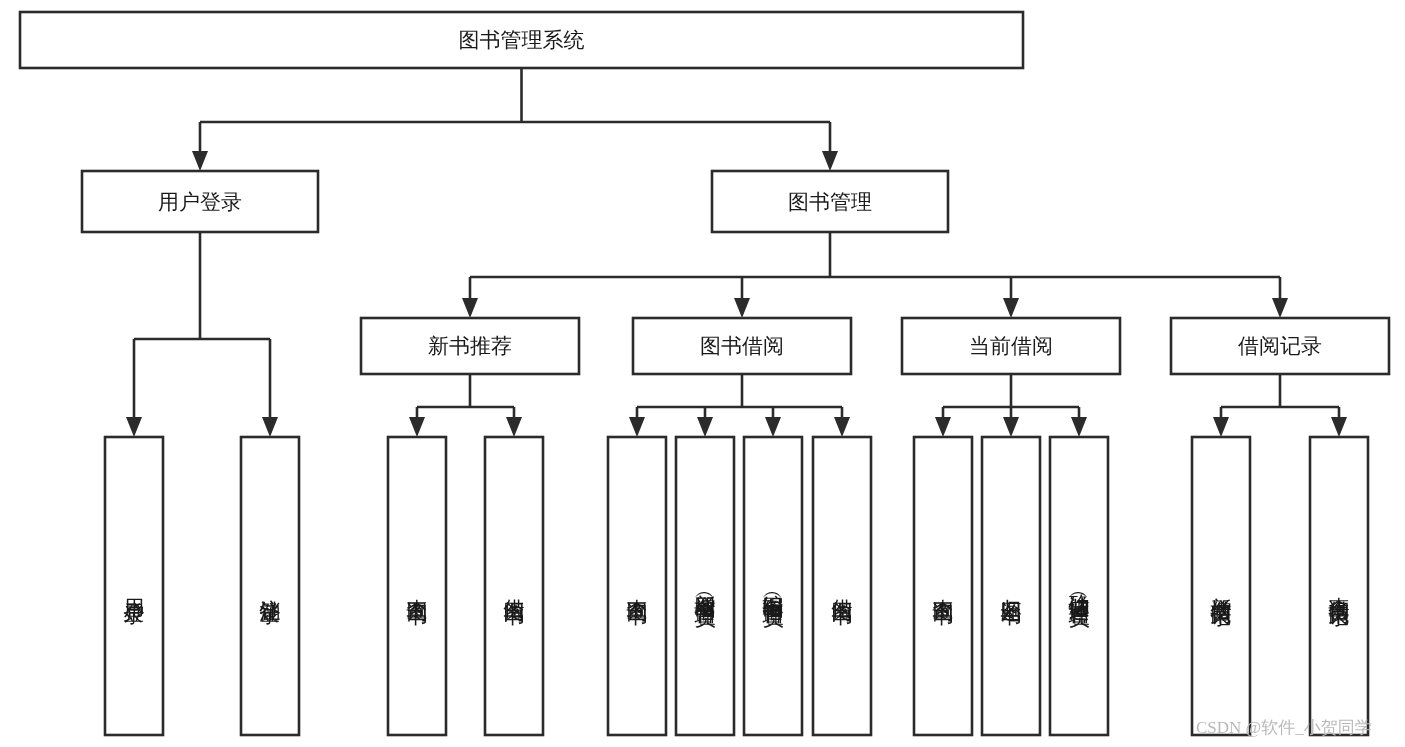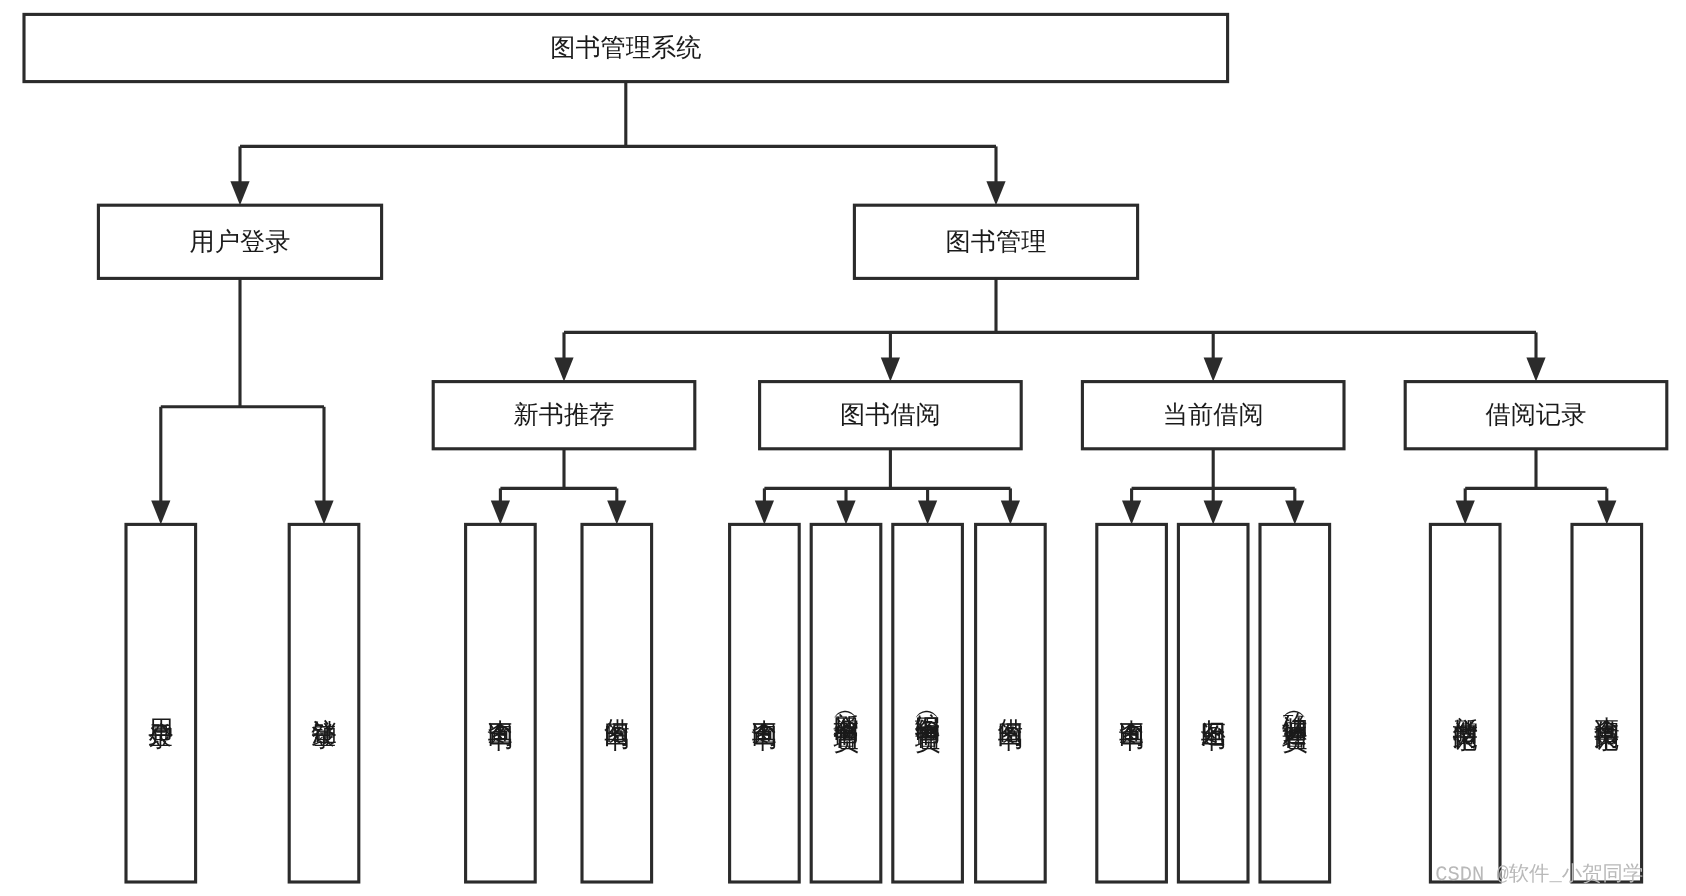--- a/index.html
+++ b/index.html
@@ -60,21 +60,21 @@
     display: flex;
     align-items: center;
     justify-content: center;
     text-align: center;
     white-space: nowrap;
     pointer-events: none;
     user-select: none;
   }
   .watermark {
     position: absolute;
-    font-family: Liberation Mono, monospace;
+    font-family: Liberation Serif, serif;
     font-size: 17px;
     color: #b9b9b9;
     white-space: nowrap;
     user-select: none;
   }
 </style>
 </head>
 <body>
 
 <div id="diagram-root">

